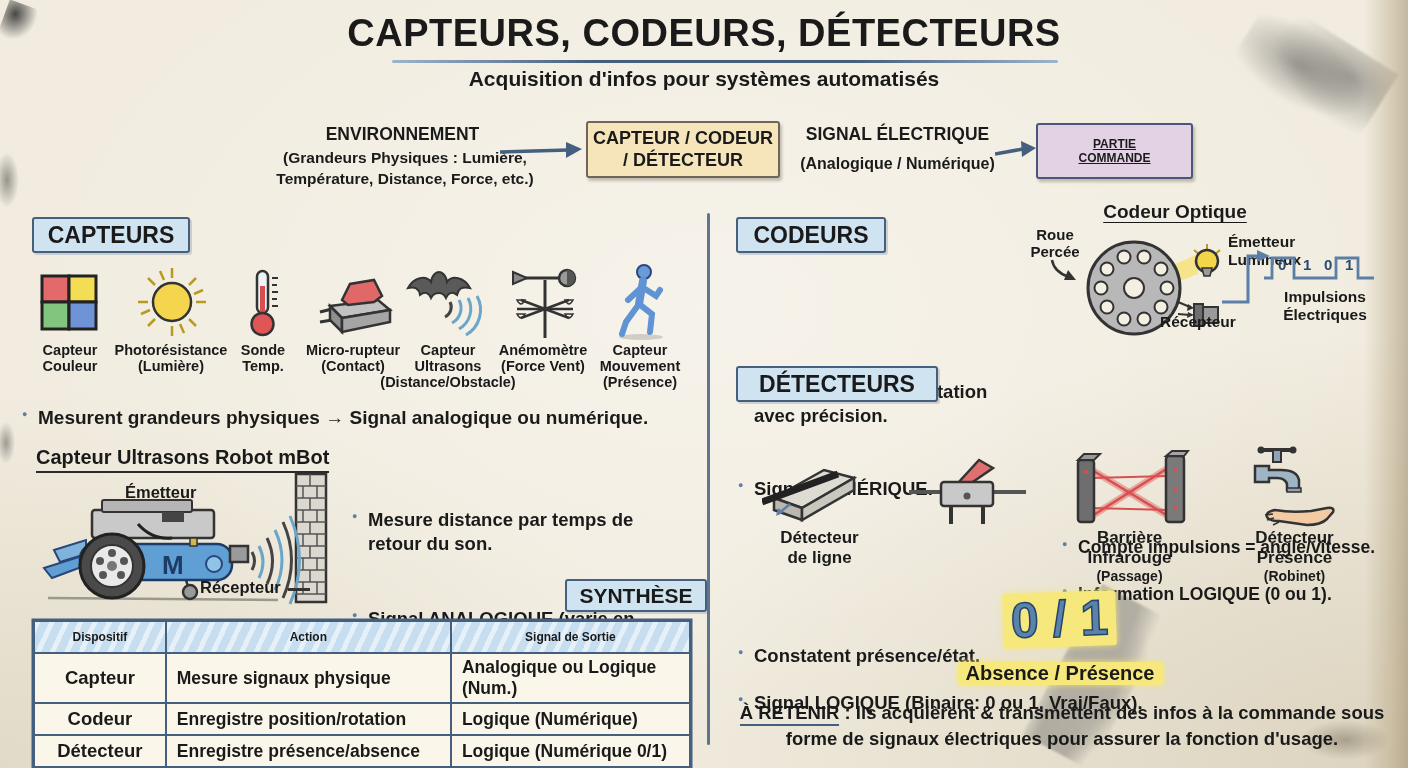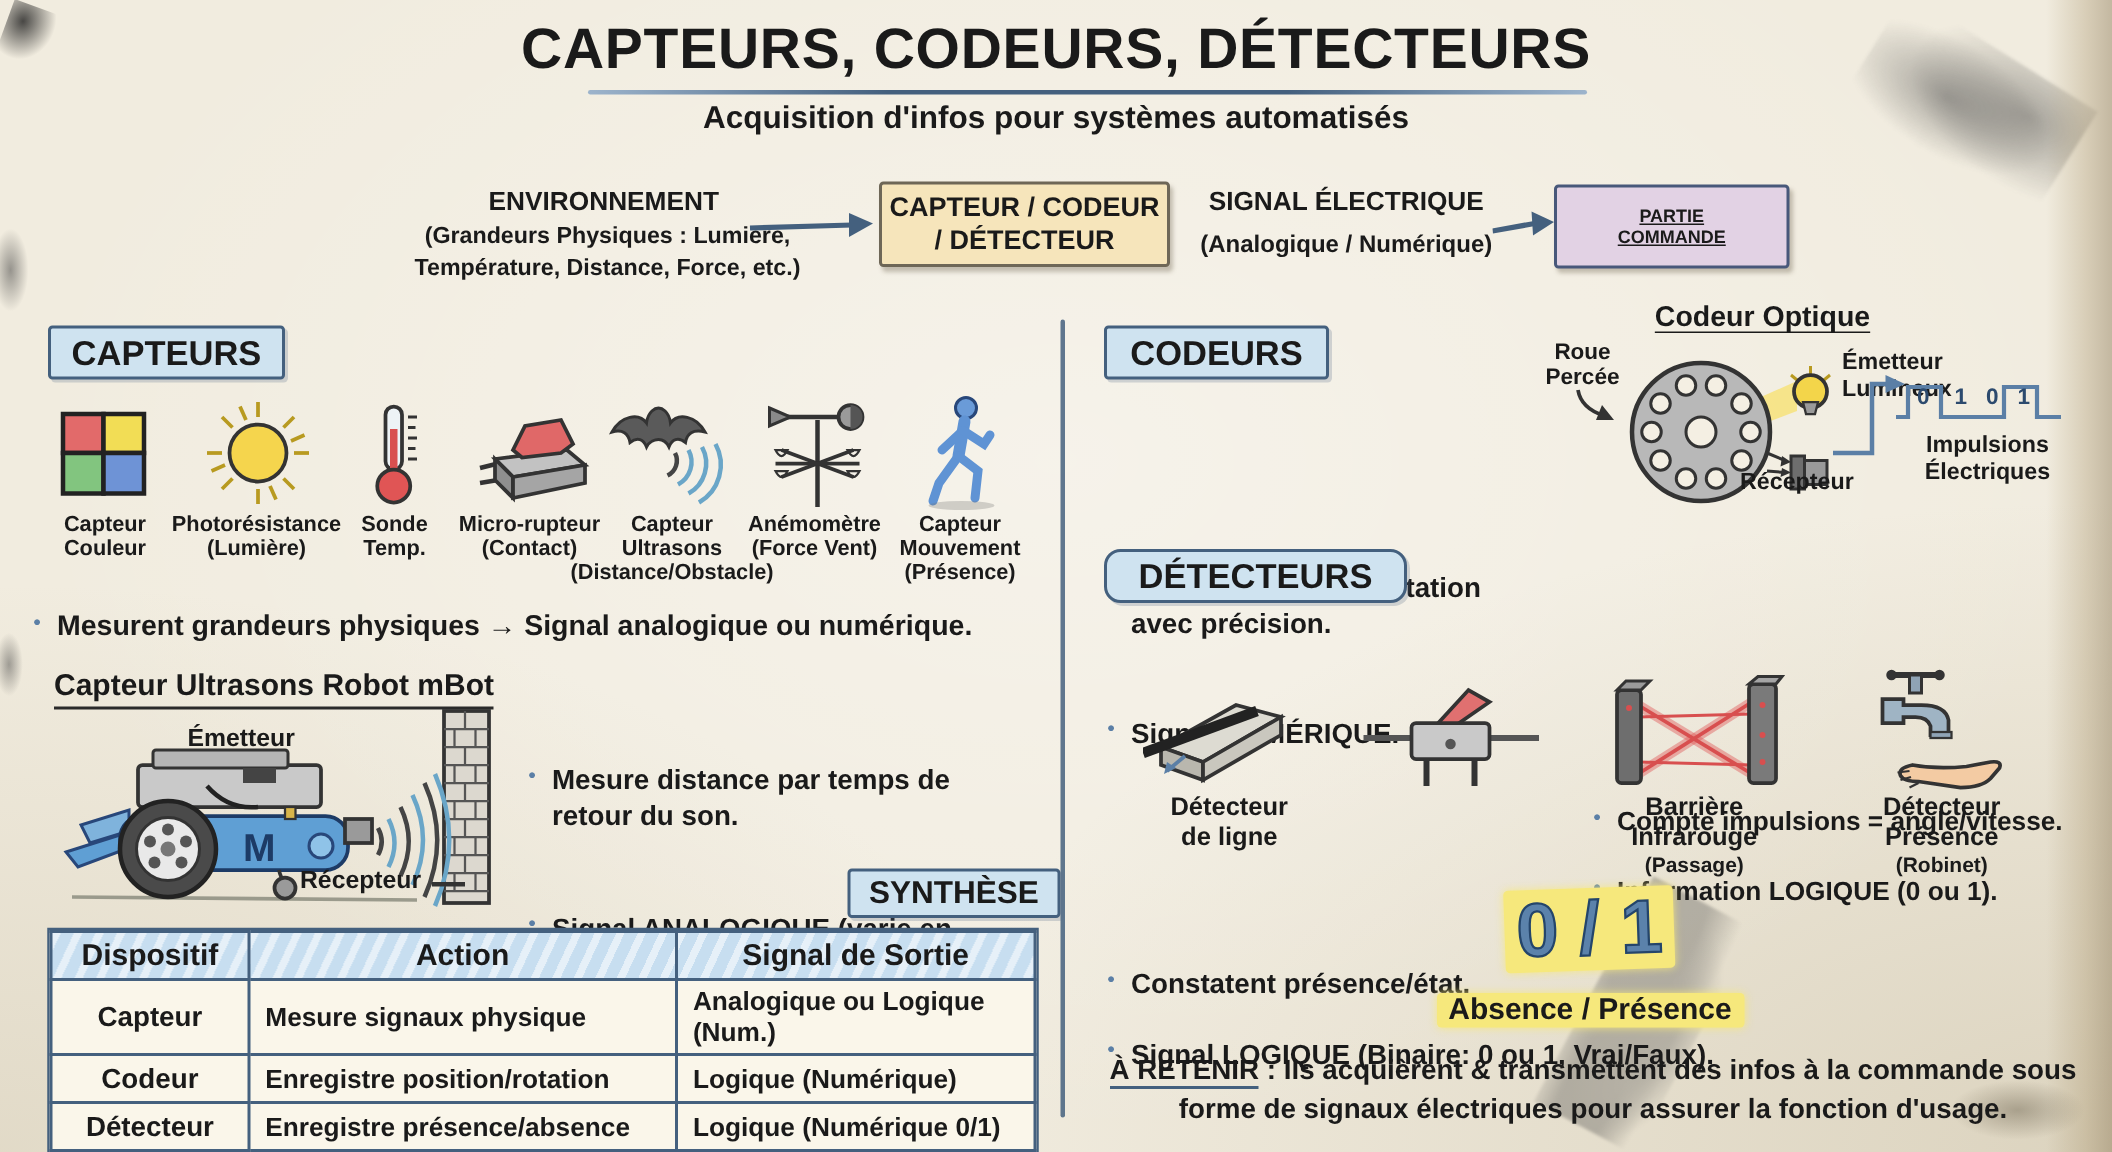--- a/index.html
+++ b/index.html
@@ -23,21 +23,21 @@
     font-weight:bold;text-align:center;line-height:1.2;box-shadow:2px 3px 3px rgba(100,90,70,.35);}
   .bullet{position:relative;padding-left:16px;line-height:1.28;}
   .bullet::before{content:"●";position:absolute;left:0;top:3px;font-size:9px;color:#5b7fa6;}
   .iconlabel{font-weight:bold;text-align:center;line-height:1.12;font-size:14.5px;}
   .sublabel{font-weight:bold;text-align:center;line-height:1.15;font-size:14px;}
   table.syn{border-collapse:collapse;width:658px;background:#faf6ea;}
   table.syn td,table.syn th{border:2px solid #44607e;padding:3px 10px;height:32px;}
   table.syn th{background:
       repeating-linear-gradient(115deg, rgba(255,255,255,.55) 0 5px, rgba(255,255,255,0) 5px 13px),
       #c7def0;
-    font-size:20px;}
+    font-size:12px;}
   table.syn{border:1px solid #44607e;box-shadow:0 0 0 1.5px #44607e;}
   .colhead{font-weight:bold;text-align:center;}
   .devcell{font-weight:bold;text-align:center;font-size:18.5px;}
   .cell{font-size:17.5px;font-weight:bold;}
   .hl{background:#f6e87c;padding:0 8px;border-radius:3px;box-shadow:0 0 6px rgba(246,232,124,.9);}
   .smudge{pointer-events:none;}
   svg{display:block;}
   .digit{position:absolute;font-weight:bold;color:#2c4a6e;font-size:15px;}
 </style>
 </head>
@@ -377,21 +377,21 @@
   <span class="digit" style="left:1278px;top:256px;">0</span>
   <span class="digit" style="left:1303px;top:256px;">1</span>
   <span class="digit" style="left:1324px;top:256px;">0</span>
   <span class="digit" style="left:1345px;top:256px;">1</span>
   <div class="abs ctr pre" style="left:1270px;top:288px;width:110px;font-size:15.5px;font-weight:bold;line-height:1.15;">Impulsions
 Électriques</div>
 
   <div class="abs bullet" style="left:1062px;top:345px;width:330px;font-size:17.5px;font-weight:bold;">Compte impulsions = angle/vitesse.</div>
   <div class="abs bullet" style="left:1062px;top:370px;width:330px;font-size:17.5px;font-weight:bold;">Information LOGIQUE (0 ou 1).</div>
 
-  <div class="abs hdrbox" style="left:736px;top:366px;width:202px;height:36px;font-size:23px;border-radius:11px;">
+  <div class="abs hdrbox" style="left:736px;top:366px;width:202px;height:36px;font-size:23px;">
     <span>DÉTECTEURS</span>
   </div>
   <div class="abs bullet" style="left:738px;top:408px;width:340px;font-size:18.5px;font-weight:bold;">Constatent présence/état.</div>
   <div class="abs bullet" style="left:738px;top:432px;width:420px;font-size:18.5px;font-weight:bold;">Signal LOGIQUE (Binaire: 0 ou 1, Vrai/Faux).</div>
 
   <span class="abs" style="left:762px;top:458px;">
     <svg width="115" height="70" viewBox="0 0 115 70">
       <polygon points="12,40 62,12 92,20 40,50" fill="#dddbd2" stroke="#333" stroke-width="2.5"></polygon>
       <polygon points="12,40 40,50 40,62 12,52" fill="#b9b7ae" stroke="#333" stroke-width="2.5"></polygon>
       <polygon points="40,50 92,20 92,32 40,62" fill="#c9c7be" stroke="#333" stroke-width="2.5"></polygon>

